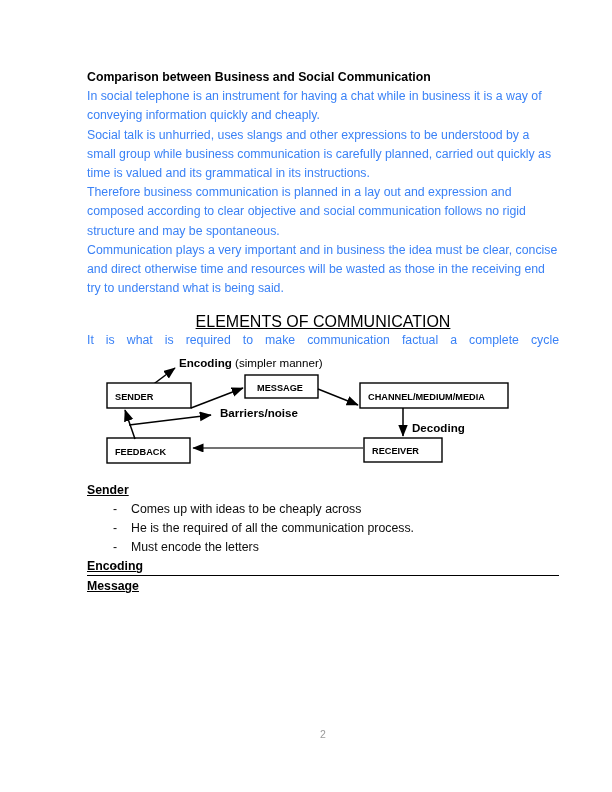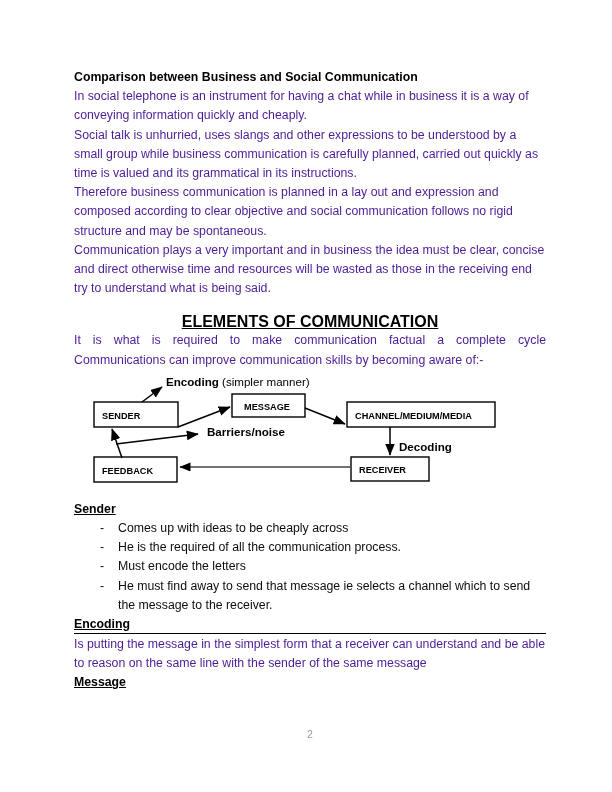--- a/index.html
+++ b/index.html
@@ -10,37 +10,37 @@
     width: 612px;
     height: 792px;
     background: #ffffff;
     font-family: "Liberation Sans", sans-serif;
     color: #000000;
     position: relative;
     overflow: hidden;
   }
   .page {
     position: absolute;
-    left: 4px; top: 0;
+    left: 17px; top: 0;
     width: 528px;
     height: 792px;
   }
   .content {
     position: absolute;
     left: 70px;
     top: 68px;
     width: 472px;
   }
   p, div.para {
     margin: 0;
     font-size: 12.3px;
     line-height: 19.2px;
-    color: #4c1d95;
+    color: #3b82f6;
   }
-  .bold { font-weight: bold; }
+  .bold { font-weight: normal; }
   .heading-bold {
     font-weight: bold;
     font-size: 12.3px;
     line-height: 19.2px;
   }
   .center { text-align: center; }
   .u { text-decoration: underline; }
   .section-head {
     font-weight: bold;
     font-size: 12.3px;
@@ -104,21 +104,20 @@
     <p>Therefore business communication is planned in a lay out and expression and composed according to clear objective and social communication follows no rigid structure and may be spontaneous.</p>
     <p>Communication plays a very important and in business the idea must be clear, concise and direct otherwise time and resources will be wasted as those in the receiving end try to understand what is being said.</p>
 
     <div class="spacer-md"></div>
 
     <div class="center">
       <span class="bold u">ELEMENTS OF COMMUNICATION</span>
     </div>
 
     <div class="para" style="text-align:justify; text-align-last:justify;">It is what is required to make communication factual a complete cycle</div>
-    <div class="para">Communications can improve communication skills by becoming aware of:-</div>
 
     <div class="diagram-wrap">
       <svg width="472" height="128" viewBox="0 0 472 128">
         <defs>
           <marker id="arrowFill" markerWidth="9" markerHeight="9" refX="7.5" refY="3.2" orient="auto" markerUnits="strokeWidth">
             <path d="M0,0 L8,3.2 L0,6.4 z" fill="#000000"></path>
           </marker>
         </defs>
 
         <line x1="52" y1="42" x2="88" y2="15" stroke="#000" stroke-width="1.5" marker-end="url(#arrowFill)"></line>
@@ -171,29 +170,27 @@
       <li>
         <span class="dash">-</span>
         <span>He is the required of all the communication process.</span>
       </li>
       <li>
         <span class="dash">-</span>
         <span>Must encode the letters</span>
       </li>
       <li>
         <span class="dash">-</span>
-        <span>He must find away to send that message ie selects a channel which to send the message to the receiver.</span>
       </li>
     </ul>
 
     <div class="rule-head">
       <span>Encoding</span>
     </div>
 
-    <p>Is putting the message in the simplest form that a receiver can understand and be able to reason on the same line with the sender of the same message</p>
 
     <div class="section-head">
       <span>Message</span>
     </div>
 
   </div>
 
   <div class="pagenum">2</div>
 
 </div>

